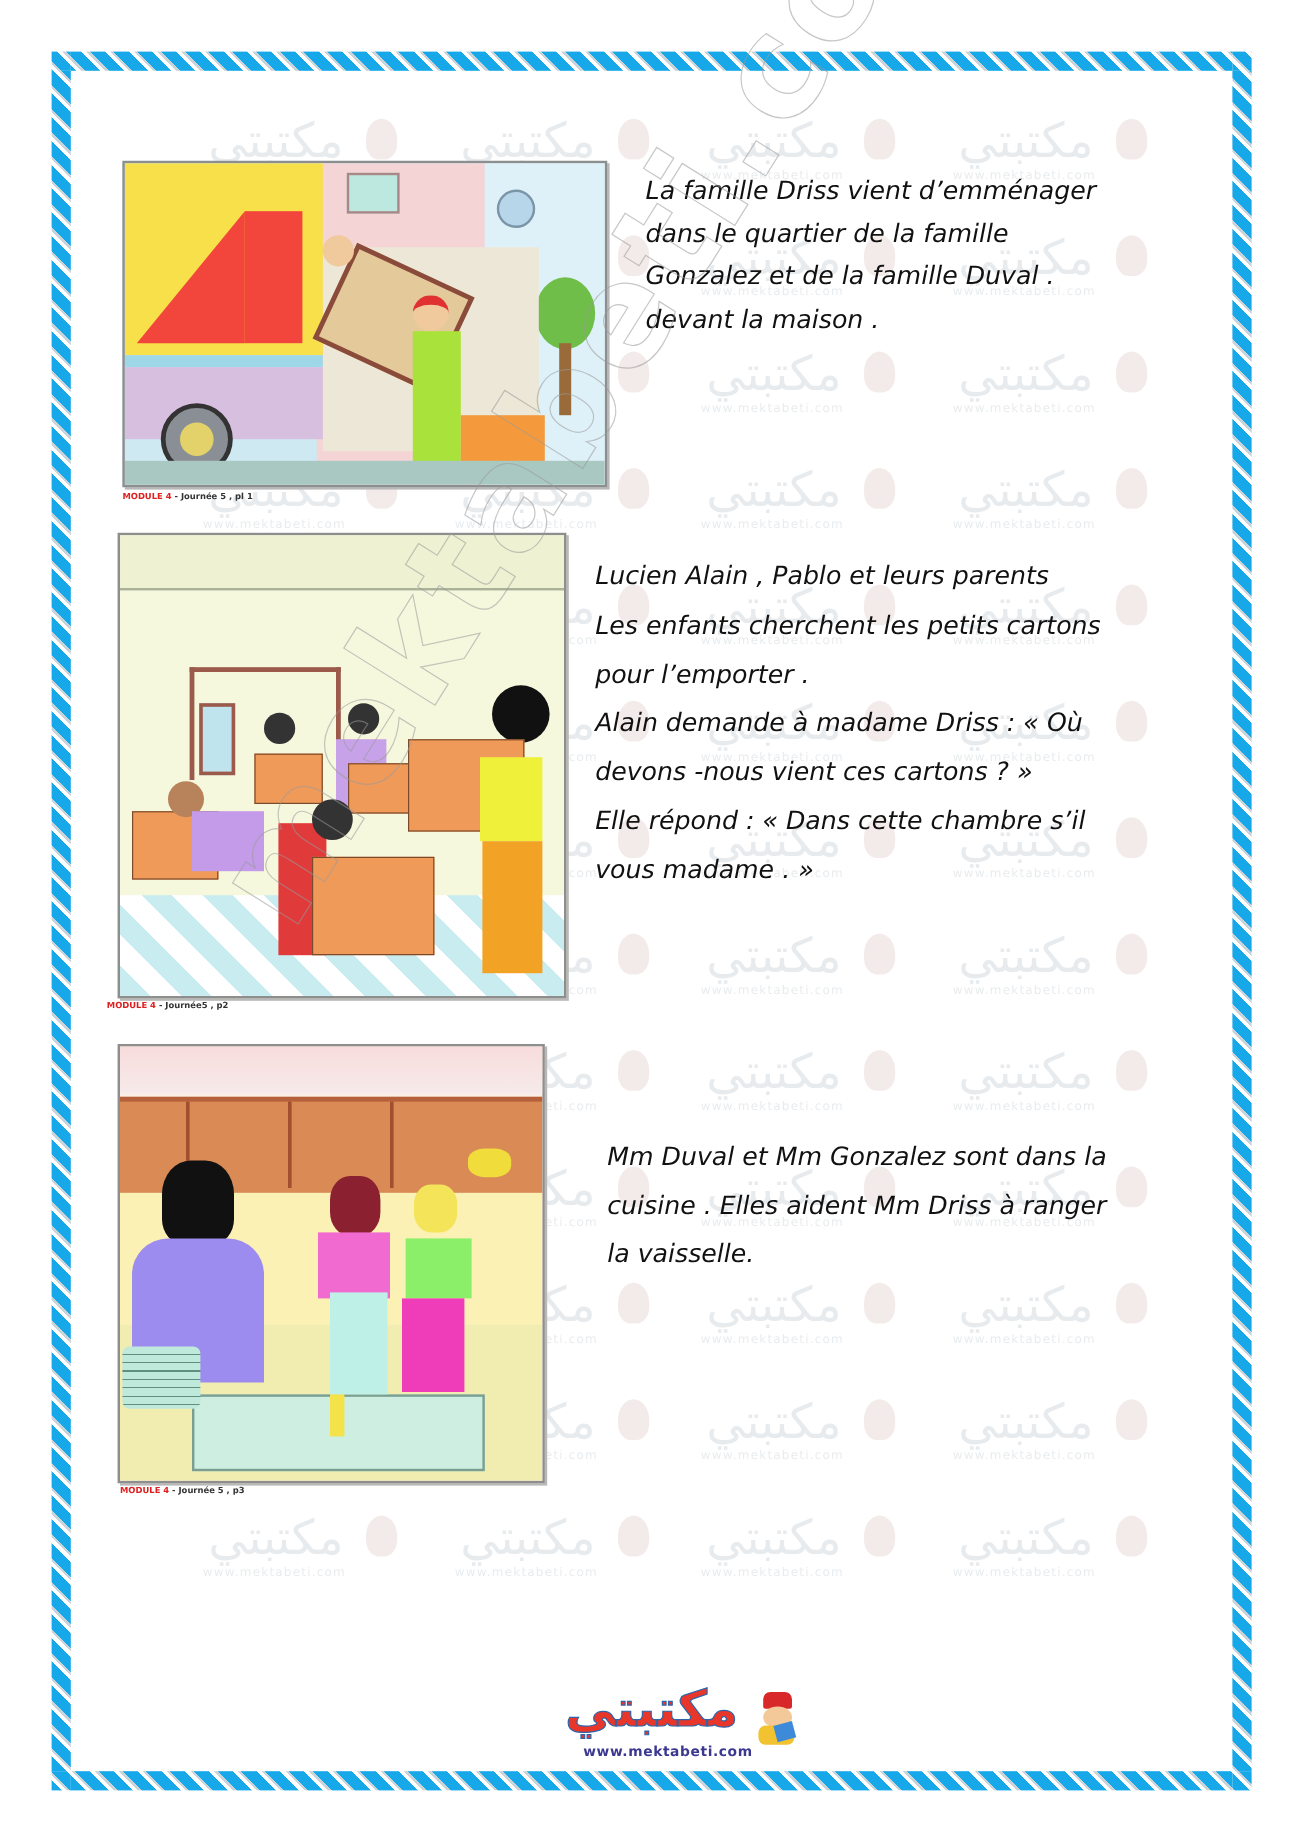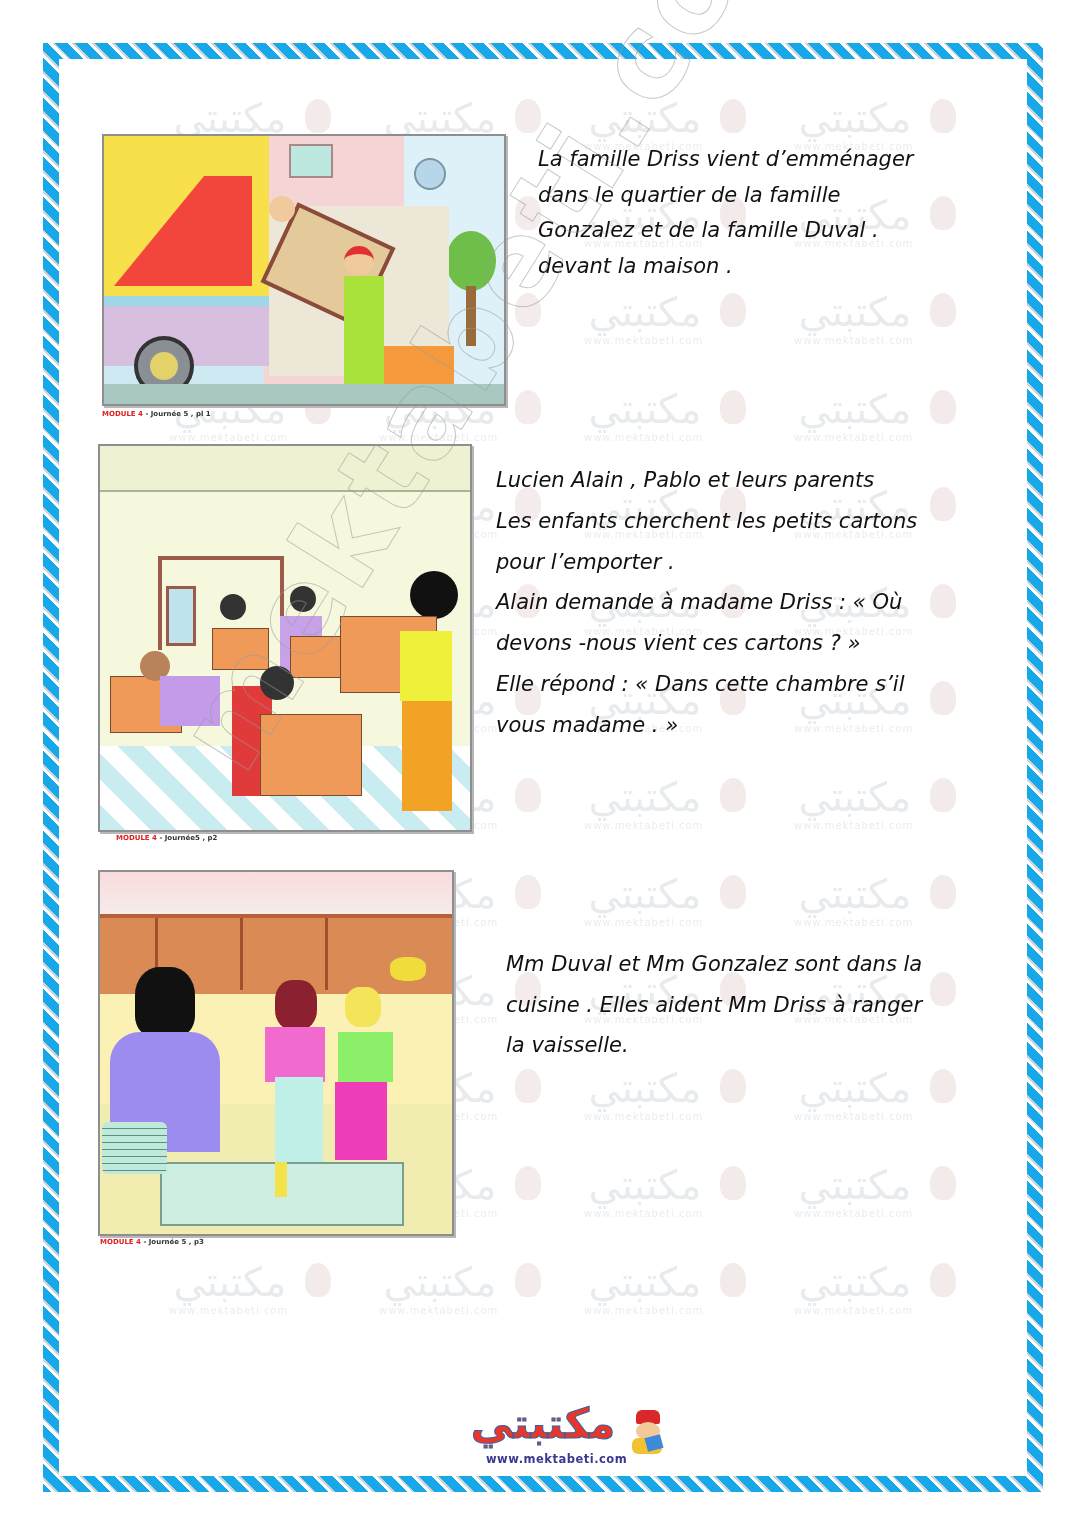--- a/index.html
+++ b/index.html
@@ -381,21 +381,21 @@
   <div class="shape" style="left:40px;top:205px;width:30px;height:30px;border-radius:50%;background:#b8825a;"></div>
   <div class="shape" style="left:60px;top:230px;width:60px;height:50px;background:#c39be8;"></div>
   <div class="shape" style="left:132px;top:240px;width:40px;height:110px;background:#e03a3a;"></div>
   <div class="shape" style="left:160px;top:268px;width:100px;height:80px;background:#f09a5a;border:1px solid #7a4a2a;"></div>
   <div class="shape" style="left:160px;top:220px;width:34px;height:34px;border-radius:50%;background:#333;"></div>
   <div class="shape" style="left:310px;top:125px;width:48px;height:48px;border-radius:50%;background:#111;"></div>
   <div class="shape" style="left:240px;top:170px;width:95px;height:75px;background:#f09a5a;border:1px solid #7a4a2a;"></div>
   <div class="shape" style="left:300px;top:185px;width:52px;height:70px;background:#eef03a;"></div>
   <div class="shape" style="left:302px;top:255px;width:50px;height:110px;background:#f2a225;"></div>
 </div>
-<div class="caption" style="left:116px; top:834px;">
+<div class="caption" style="left:89px; top:834px;">
   <span class="mod">MODULE 4</span><span> - Journée5 , p2</span>
 </div>
 
 <div class="illus" style="left:98px; top:870px; width:352px; height:362px; background:#fbeee6;">
   <div class="shape" style="left:0;top:0;width:352px;height:40px;background:linear-gradient(#f8dcdc,#f6eaea);"></div>
   <div class="shape" style="left:0;top:42px;width:352px;height:80px;background:#d98a55;border-top:4px solid #b5603a;"></div>
   <div class="shape" style="left:55px;top:46px;width:3px;height:72px;background:#a0502e;"></div>
   <div class="shape" style="left:140px;top:46px;width:3px;height:72px;background:#a0502e;"></div>
   <div class="shape" style="left:225px;top:46px;width:3px;height:72px;background:#a0502e;"></div>
   <div class="shape" style="left:0;top:122px;width:352px;height:110px;background:#fbf1b4;"></div>

